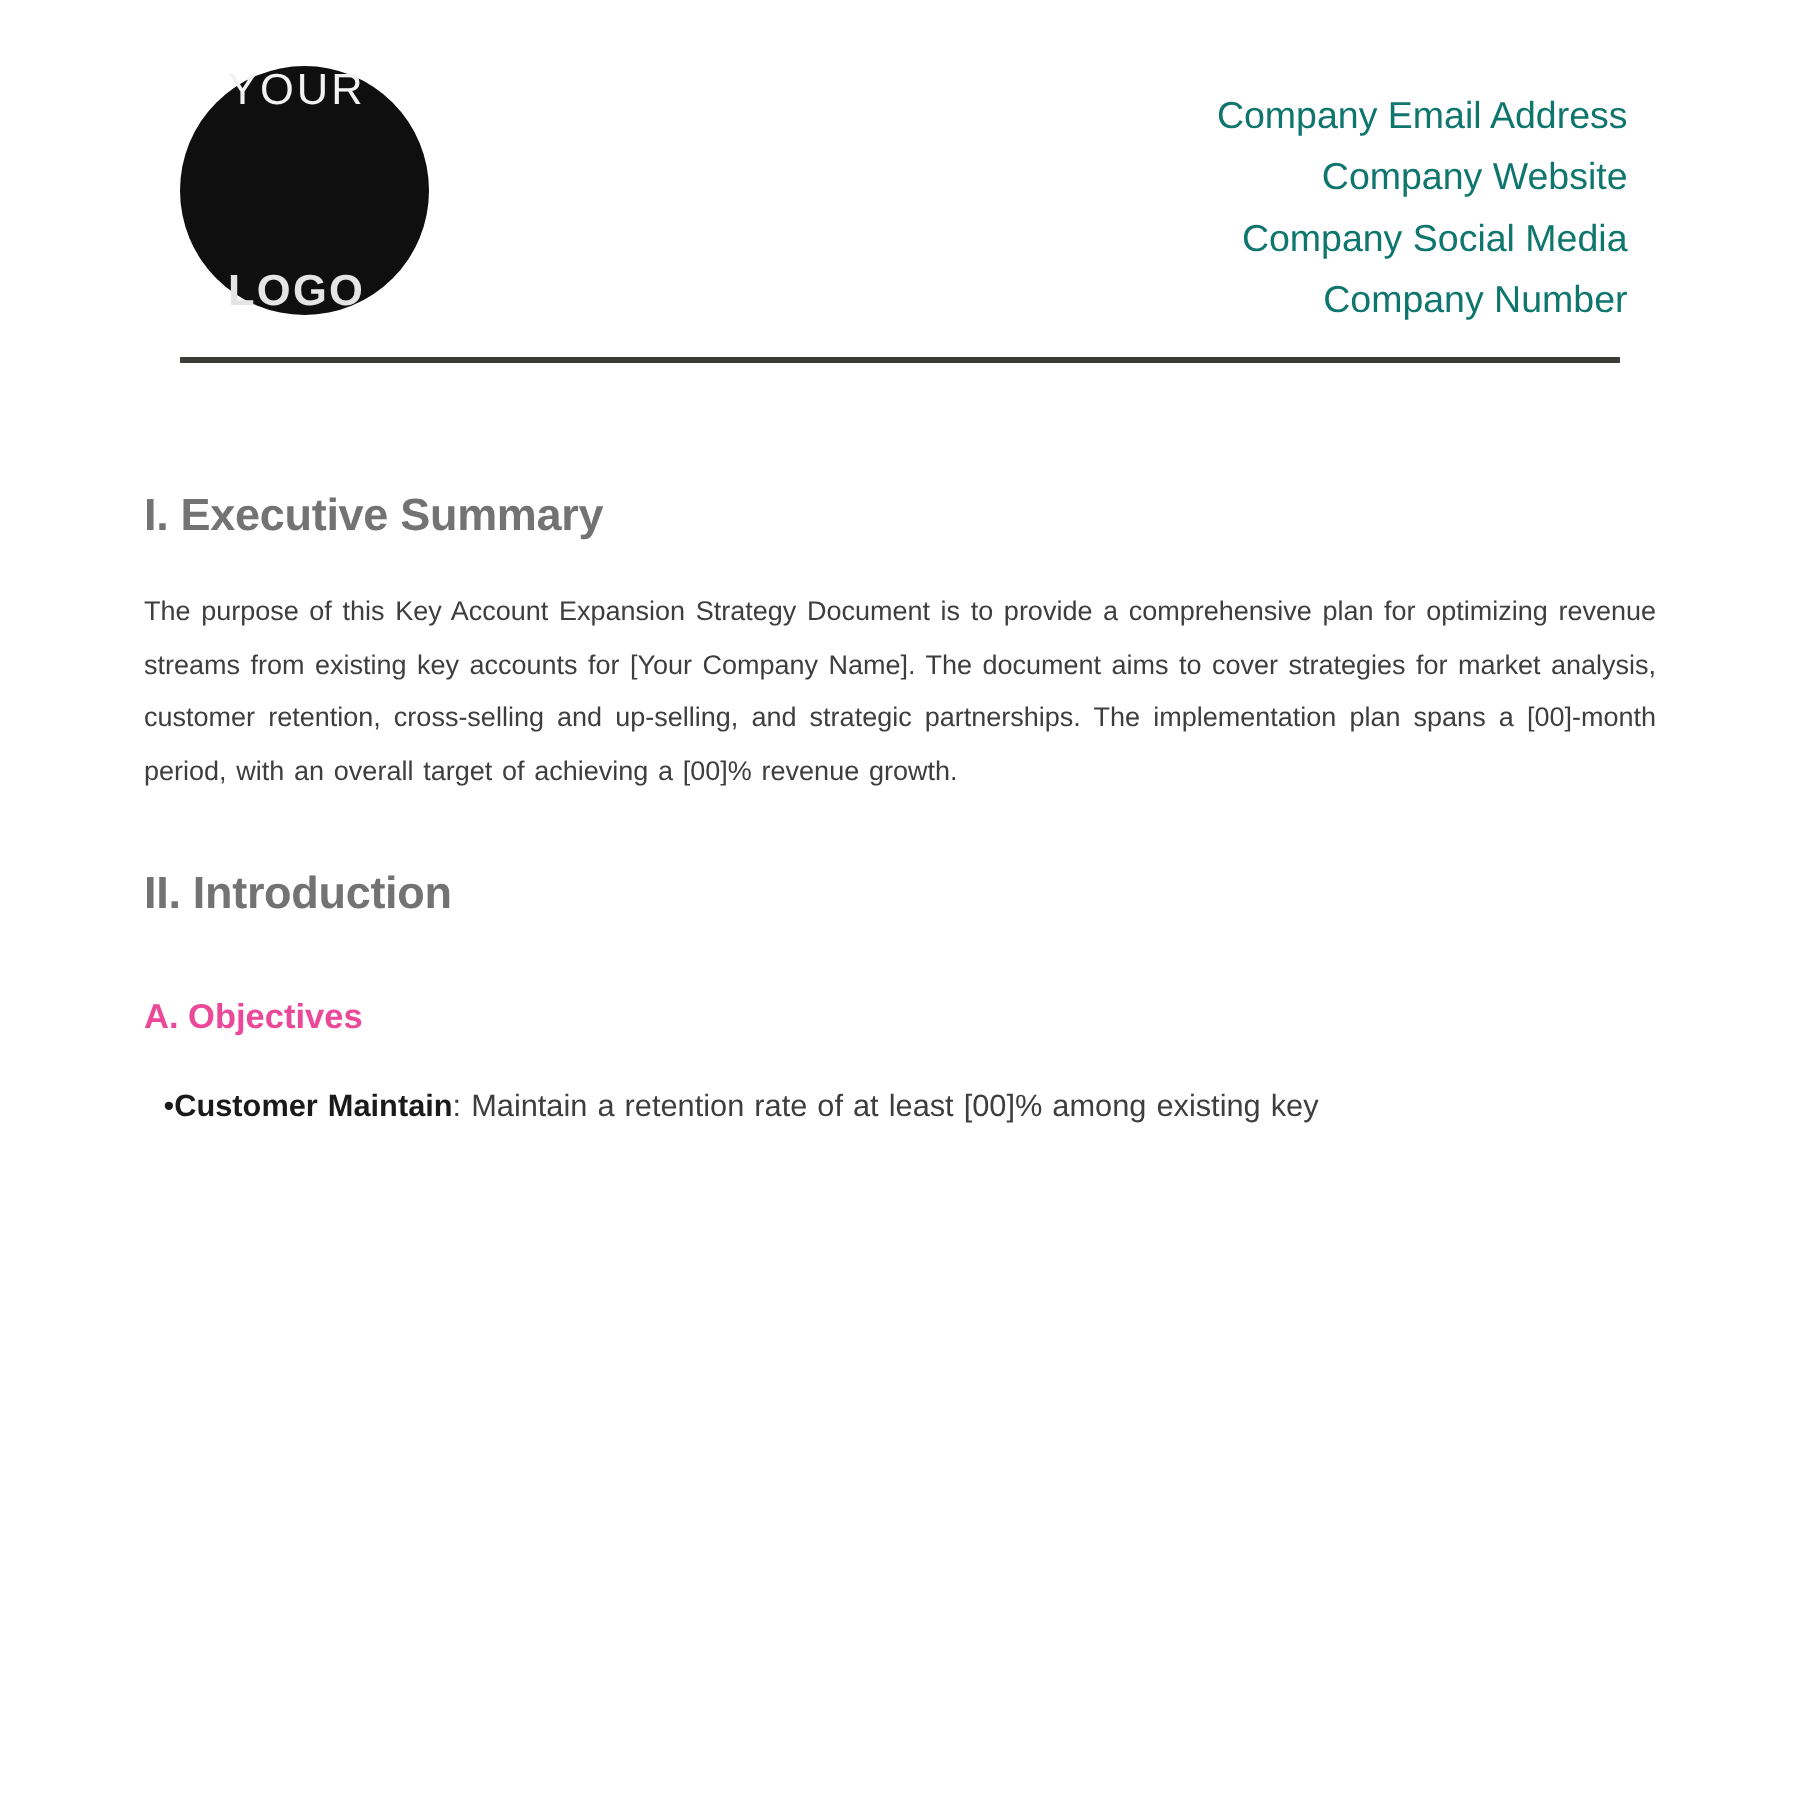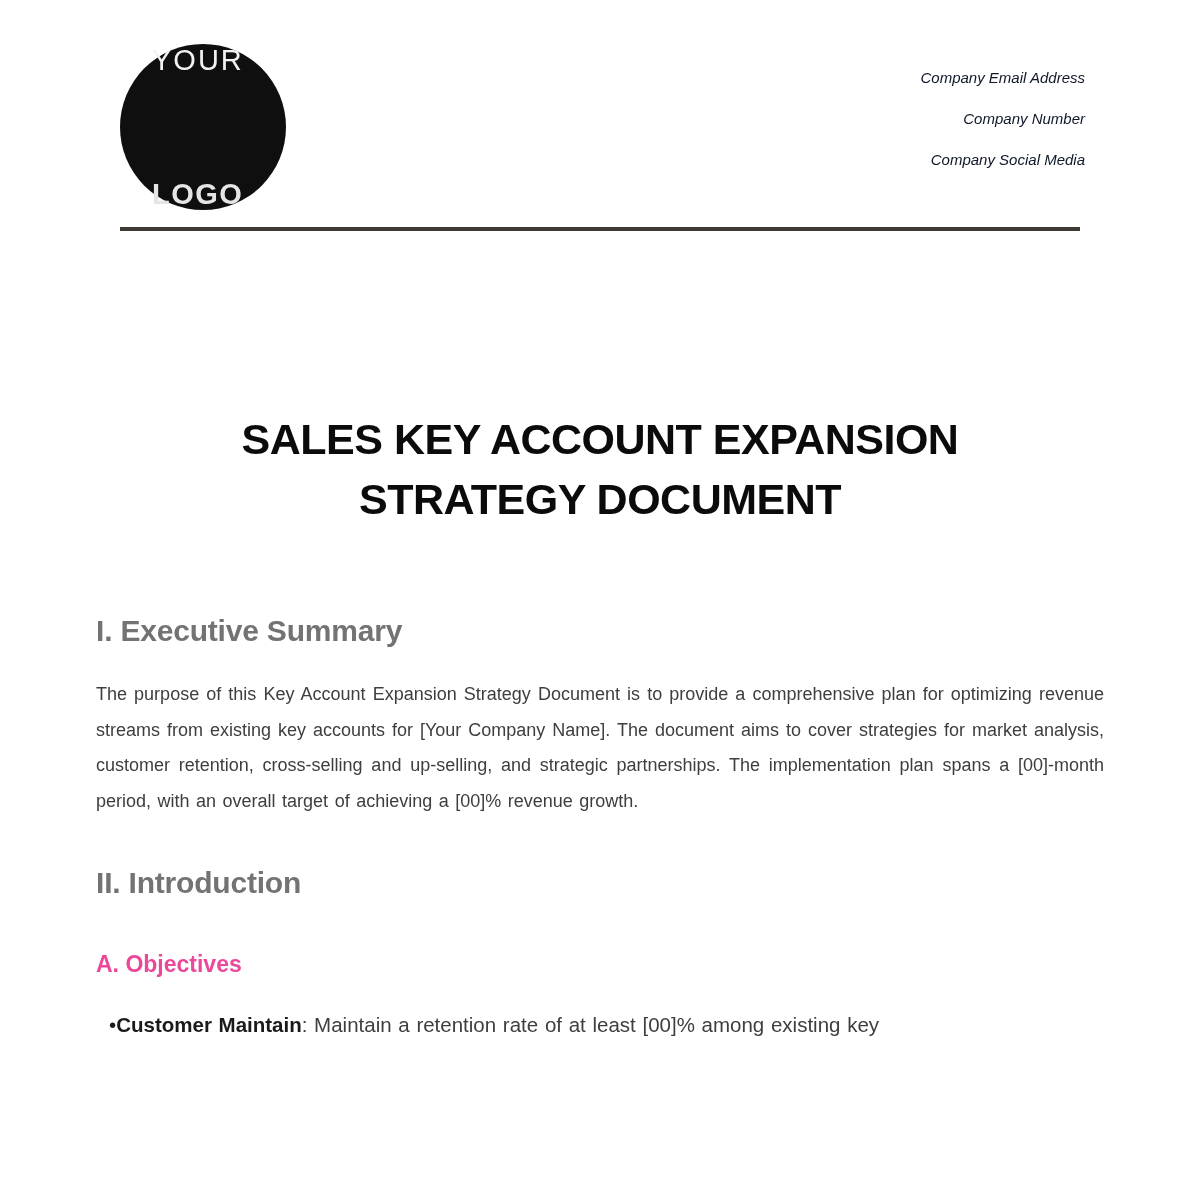--- a/index.html
+++ b/index.html
@@ -47,26 +47,25 @@
     font-weight: 700;
     letter-spacing: 1.5px;
     line-height: 32px;
     color: #e5e5e5;
   }
   .contact {
     text-align: right;
     padding-top: 13px;
   }
   .contact-line {
-    font-size: 15px;
+    font-size: 25px;
     font-weight: 500;
-    color: #0f172a;
+    color: #0f766e;
     line-height: 41px;
     white-space: nowrap;
-    font-style: italic;
   }
   .divider {
     height: 4px;
     background: #3f3a33;
     margin: 17px 120px 0 120px;
   }
 
   
   .content {
     padding: 0 96px;
@@ -129,30 +128,30 @@
 
 <div class="page">
 
   <header class="header">
     <div class="logo">
       <span class="logo-l1">YOUR</span>
       <span class="logo-l2">LOGO</span>
     </div>
     <div class="contact">
       <div class="contact-line">Company Email Address</div>
+      <div class="contact-line">Company Website</div>
+      <div class="contact-line">Company Social Media</div>
       <div class="contact-line">Company Number</div>
-      <div class="contact-line">Company Social Media</div>
     </div>
   </header>
 
   <div class="divider"></div>
 
   <main class="content">
 
-    <h1 class="doc-title">SALES KEY ACCOUNT EXPANSION STRATEGY DOCUMENT</h1>
 
     <h2 class="section-heading exec">I. Executive Summary</h2>
     <p class="body-text">The purpose of this Key Account Expansion Strategy Document is to provide a comprehensive plan for optimizing revenue streams from existing key accounts for [Your Company Name]. The document aims to cover strategies for market analysis, customer retention, cross-selling and up-selling, and strategic partnerships. The implementation plan spans a [00]-month period, with an overall target of achieving a [00]% revenue growth.</p>
 
     <h2 class="section-heading intro">II. Introduction</h2>
     <h3 class="subsection-heading">A. Objectives</h3>
 
     <ul class="objective-list">
       <li class="objective-item"><span class="bullet">•</span><strong class="term">Customer Maintain</strong><span class="rest">: Maintain a retention rate of at least [00]% among existing key</span></li>
     </ul>

